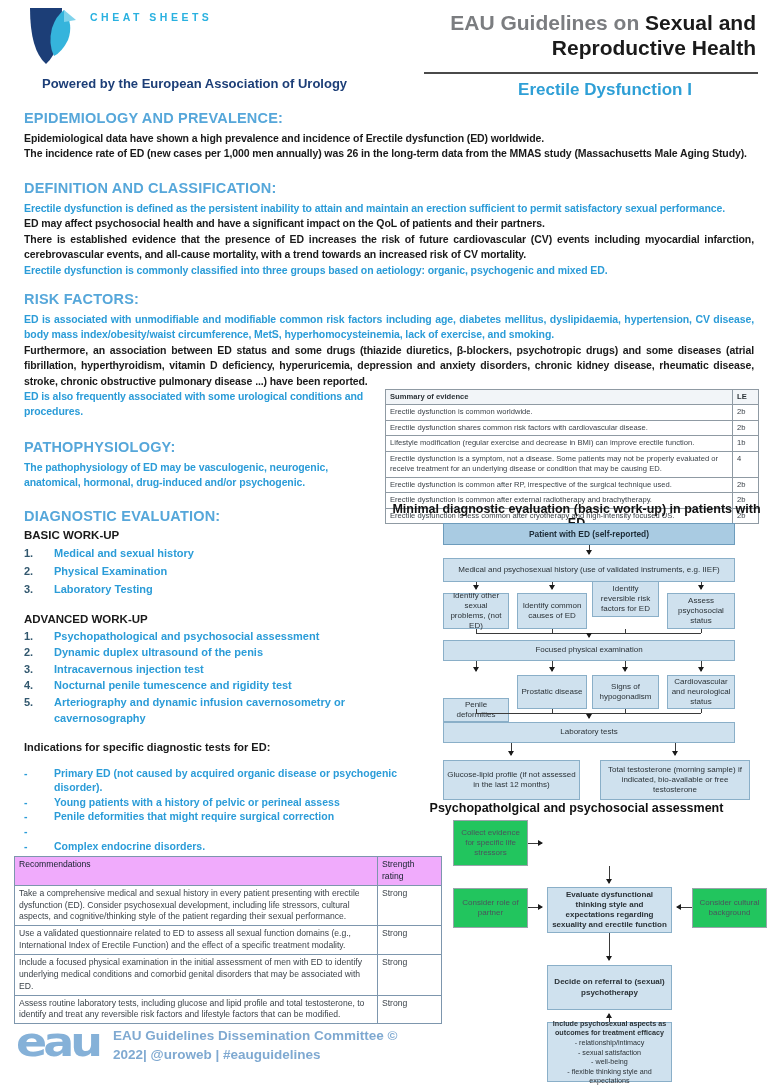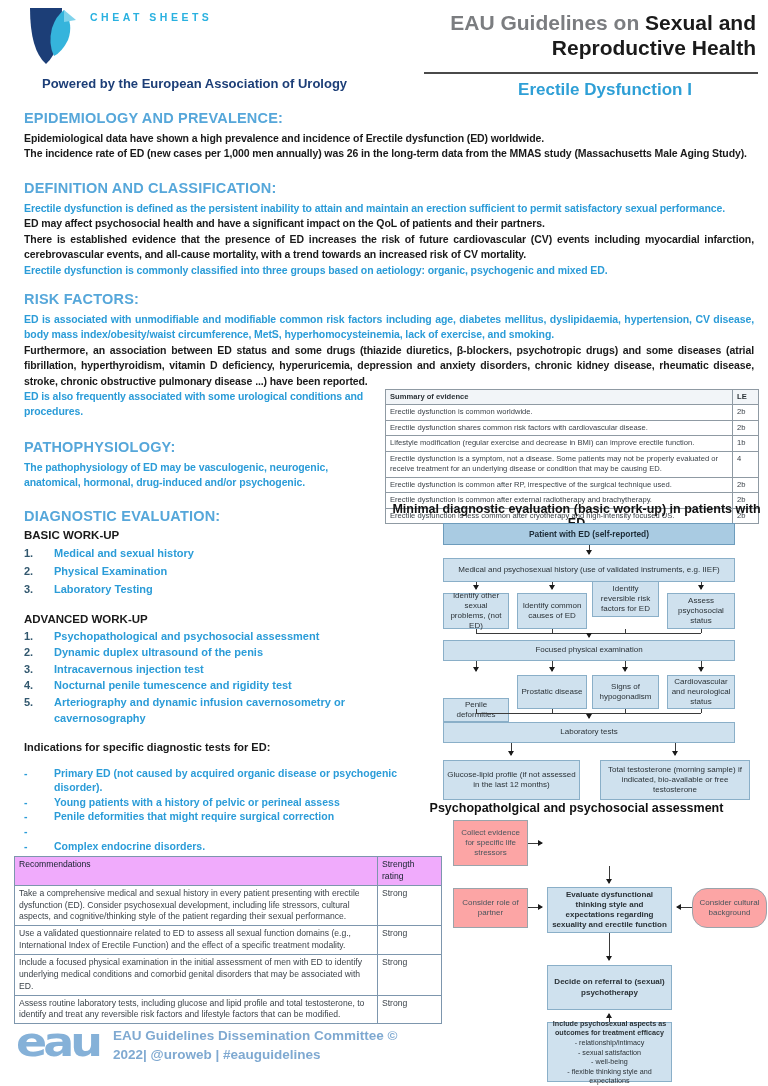--- a/index.html
+++ b/index.html
@@ -57,21 +57,21 @@
        padding:2px 4px; color:#3c434a; text-align:left; vertical-align:top; font-weight:normal; }
   .rectable th { font-weight:normal; color:#14212b; background:#f0abfc; }
   .rectable .sr { width:64px; }
 
   
   .fc-title { position:absolute; font-size:12.5px; font-weight:bold; color:#111; text-align:center; }
   .fc { position:absolute; }
   .fbox { position:absolute; background:#cfe1ee; border:1px solid #8aafc8; display:flex; align-items:center;
           justify-content:center; text-align:center; font-size:8px; color:#2b3237; line-height:1.28; padding:2px; }
   .fbox.dark { background:#a9cbe2; border-color:#6d9cbc; font-weight:bold; font-size:8.4px; color:#1c2b36; }
-  .fbox.white { background:#fca5a5; border-color:#9aa4ab; color:#4a555c; }
+  .fbox.white { background:#22c55e; border-color:#9aa4ab; color:#4a555c; }
   .fbox.bold { font-weight:bold; }
   .outcome-box { flex-direction:column; font-size:7.2px; line-height:1.3; }
   .outcome-box .ot { font-weight:bold; margin-bottom:1px; }
   .vline { position:absolute; width:1px; background:#3a3a3a; }
   .vline.down::after { content:""; position:absolute; left:-3px; bottom:-4px;
        border:3px solid transparent; border-top:5px solid #1a1a1a; }
   .vline.up::before { content:""; position:absolute; left:-3px; top:-4px;
        border:3px solid transparent; border-bottom:5px solid #1a1a1a; }
   .hline { position:absolute; height:1px; background:#3a3a3a; }
   .hline.right::after { content:""; position:absolute; right:-4px; top:-3px;
@@ -312,21 +312,21 @@
   <div class="fc" style="left:385px; top:818px; width:383px; height:268px;">
     <div class="fbox white" style="left:68px; top:2px; width:75px; height:46px;">Collect evidence for specific life stressors</div>
     <div class="hline right" style="left:143px; top:25px; width:14px;"></div>
 
     <div class="vline down" style="left:224px; top:48px; height:17px;"></div>
 
     <div class="fbox white" style="left:68px; top:70px; width:75px; height:40px;">Consider role of partner</div>
     <div class="hline right" style="left:143px; top:89px; width:14px;"></div>
     <div class="fbox bold" style="left:162px; top:69px; width:125px; height:46px;">Evaluate dysfunctional thinking style and expectations regarding sexuality and erectile function</div>
     <div class="hline left" style="left:292px; top:89px; width:15px;"></div>
-    <div class="fbox white" style="left:307px; top:70px; width:75px; height:40px;border-radius:15px;">Consider cultural background</div>
+    <div class="fbox white" style="left:307px; top:70px; width:75px; height:40px;">Consider cultural background</div>
 
     <div class="vline down" style="left:224px; top:115px; height:27px;"></div>
 
     <div class="fbox bold" style="left:162px; top:147px; width:125px; height:45px;">Decide on referral to (sexual) psychotherapy</div>
 
     <div class="vline up" style="left:224px; top:196px; height:8px;"></div>
 
     <div class="fbox outcome-box" style="left:162px; top:204px; width:125px; height:60px;">
       <div class="ot">Include psychosexual aspects as outcomes for treatment efficacy</div>
       <div>- relationship/intimacy</div>

